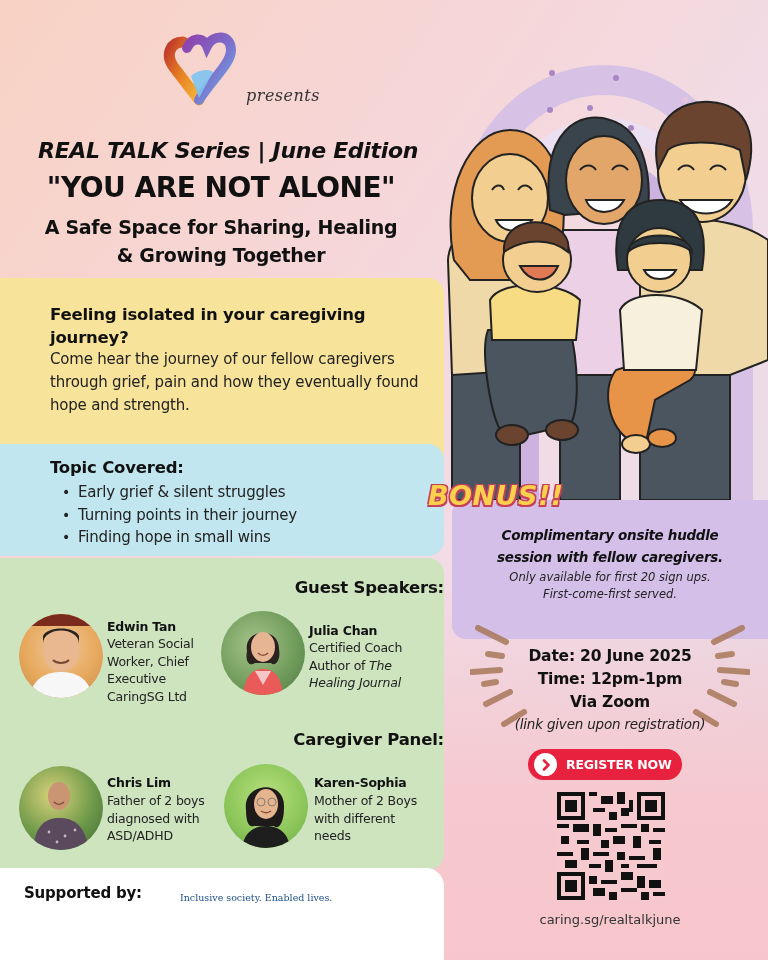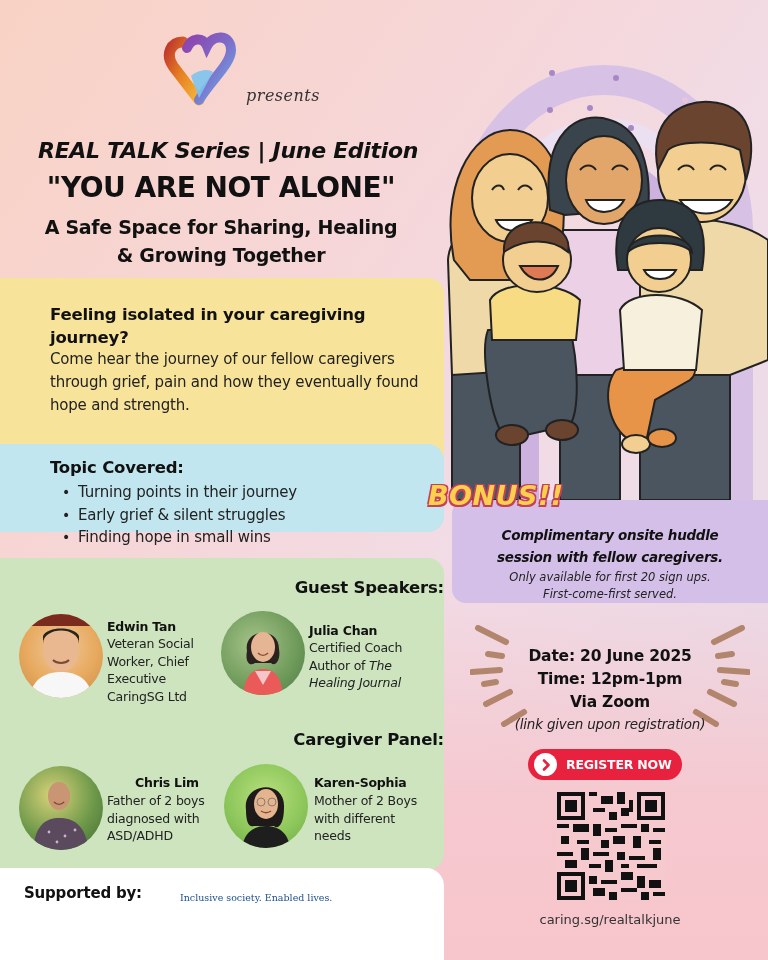--- a/index.html
+++ b/index.html
@@ -38,21 +38,21 @@
     font-family: "DejaVu Sans", sans-serif; font-weight: bold; font-size: 28px; letter-spacing: -0.5px;
   }
   .subtitle {
     position: absolute; left: 0; width: 442px; top: 213px; text-align: center;
     font-family: "DejaVu Sans", sans-serif; font-weight: bold; font-size: 19px; line-height: 28px;
     letter-spacing: -0.3px;
   }
   
   .panel { position: absolute; left: 0; width: 444px; border-radius: 0 16px 16px 0; }
   .p-yellow { top: 278px; height: 213px; background: #f7e39a; }
-  .p-blue { top: 444px; height: 88px; background: #c1e6ef; }
+  .p-blue { top: 444px; height: 112px; background: #c1e6ef; }
   .p-green { top: 558px; height: 312px; background: #cde4bf; }
   .p-white { top: 868px; height: 92px; background: #ffffff; border-radius: 0 18px 0 0; }
 
   .intro-q { position: absolute; left: 50px; top: 25px; width: 370px;
     font-weight: bold; font-size: 16.5px; line-height: 23px; letter-spacing: -0.2px; }
   .intro-body { position: absolute; left: 50px; top: 70px; width: 390px;
     font-size: 15px; line-height: 23px; color: #222; letter-spacing: -0.2px; }
 
   .topic-h { position: absolute; left: 50px; top: 14px; font-weight: bold; font-size: 16.5px; letter-spacing: -0.2px; }
   .topic-list { position: absolute; left: 62px; top: 37px; list-style: none; }
@@ -69,21 +69,21 @@
   .enable-logo { position: absolute; left: 180px; top: 22px; width: 170px; }
   .enable-mark { font-family: "DejaVu Sans", sans-serif; font-weight: bold; font-size: 27px; letter-spacing: 1px; line-height: 30px; }
   .enable-mark .sg { color: #1c62a6; }
   .enable-mark .en { color: #8cc63f; }
   .enable-tag { font-family: "DejaVu Serif", serif; font-size: 9.5px; color: #1c4f8c; margin-top: 2px; white-space: nowrap; }
 
   
   .illus { position: absolute; left: 440px; top: 30px; width: 328px; height: 470px; }
 
   
-  .bonus-box { position: absolute; left: 452px; top: 500px; width: 316px; height: 103px;
+  .bonus-box { position: absolute; left: 452px; top: 500px; width: 316px; height: 139px;
     background: #d4bfe9; border-radius: 14px 0 0 14px; }
   .bonus-word { position: absolute; left: 428px; top: 480px;
     font-family: "DejaVu Sans", sans-serif; font-weight: bold; font-style: italic; font-size: 27px;
     color: #fbd04d; letter-spacing: 0.5px;
     text-shadow: -1.5px -1.5px 0 #c6405a, 1.5px -1.5px 0 #c6405a, -1.5px 1.5px 0 #c6405a, 1.5px 1.5px 0 #c6405a, 0 2px 0 #c6405a; }
   .bonus-h { position: absolute; left: 0; width: 316px; top: 24px; text-align: center;
     font-weight: bold; font-style: italic; font-size: 13.5px; line-height: 22px; letter-spacing: -0.3px; }
   .bonus-note { position: absolute; left: 0; width: 316px; top: 69px; text-align: center;
     font-style: italic; font-size: 11.5px; line-height: 16.5px; color: #222; }
 
@@ -136,22 +136,22 @@
 </div>
 
 <div class="panel p-yellow">
   <div class="intro-q">Feeling isolated in your caregiving journey?</div>
   <div class="intro-body">Come hear the journey of our fellow caregivers through grief, pain and how they eventually found hope and strength.</div>
 </div>
 
 <div class="panel p-blue">
   <div class="topic-h">Topic Covered:</div>
   <ul class="topic-list">
+    <li>Early grief &amp; silent struggles</li>
     <li>Turning points in their journey</li>
-    <li>Early grief &amp; silent struggles</li>
     <li>Finding hope in small wins</li>
   </ul>
 </div>
 
 <div class="panel p-green">
   <div class="sec-h" style="top:20px;">Guest Speakers:</div>
 
   <div class="avatar" style="left:19px; top:56px; background: radial-gradient(circle at 50% 40%, #f0c89a 0%, #e7a95e 55%, #c98a45 100%);">
     <svg viewBox="0 0 84 84" width="84" height="84">
       <rect x="0" y="0" width="84" height="12" fill="#7a2b1e"></rect>
@@ -191,21 +191,21 @@
     <svg viewBox="0 0 84 84" width="84" height="84">
       <ellipse cx="40" cy="30" rx="11" ry="14" fill="#c99572"></ellipse>
       <path d="M14 84 C16 58 28 52 40 52 C54 52 66 58 70 84 Z" fill="#5b4a5e"></path>
       <circle cx="30" cy="66" r="1.4" fill="#c9b6c2"></circle>
         <circle cx="46" cy="70" r="1.4" fill="#c9b6c2"></circle>
         <circle cx="56" cy="64" r="1.4" fill="#c9b6c2"></circle>
         <circle cx="38" cy="76" r="1.4" fill="#c9b6c2"></circle>
       <path d="M35 36 C38 39 42 39 45 36" stroke="#7a4a38" stroke-width="1.6" fill="none"></path>
     </svg>
   </div>
-  <div class="pname" style="left:107px; top:217px;margin-left:28px;">Chris Lim</div>
+  <div class="pname" style="left:107px; top:217px;">Chris Lim</div>
   <div class="pdesc" style="left:107px; top:234px;">
     <div>Father of 2 boys</div>
     <div>diagnosed with</div>
     <div>ASD/ADHD</div>
   </div>
 
   <div class="avatar" style="left:224px; top:206px; background: radial-gradient(circle at 50% 40%, #b9e07e 0%, #8cc65a 60%, #6aa844 100%);">
     <svg viewBox="0 0 84 84" width="84" height="84">
       <path d="M22 46 C18 18 62 14 60 44 C60 60 54 66 50 62 L30 62 C24 64 22 56 22 46 Z" fill="#1f1a1a"></path>
       <ellipse cx="42" cy="40" rx="12" ry="15" fill="#e4b48f"></ellipse>

